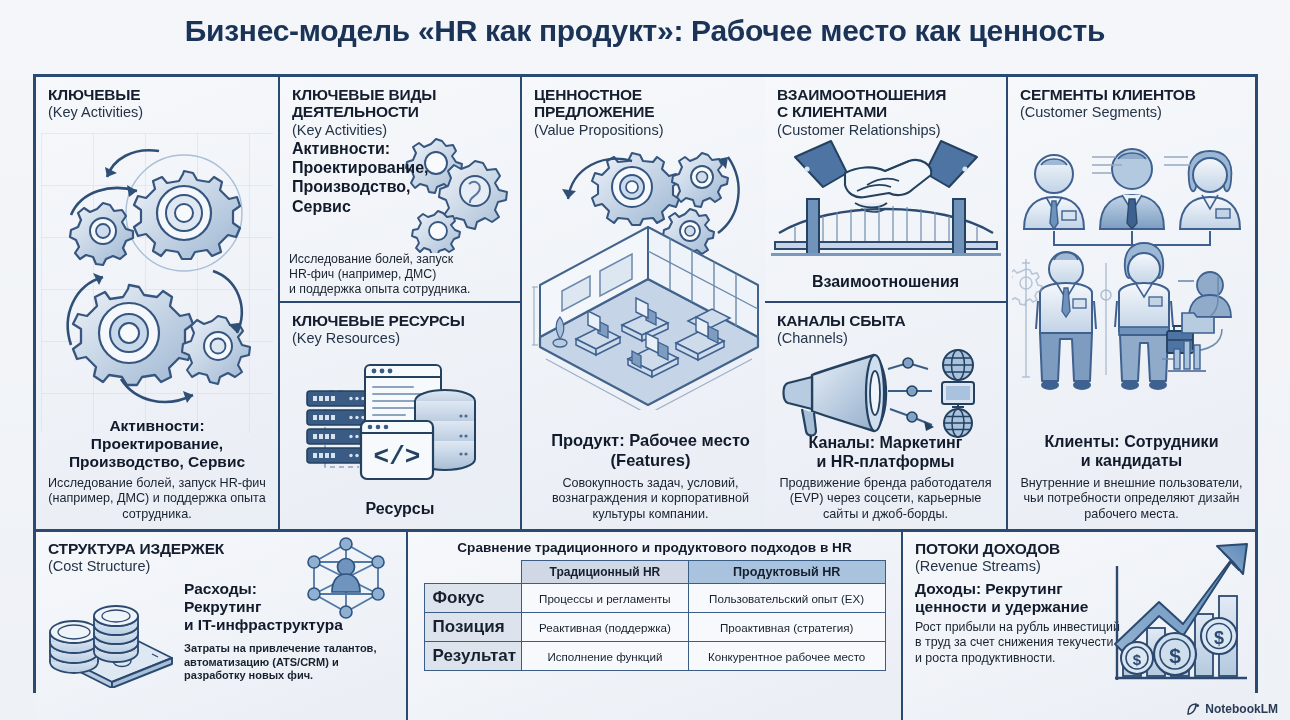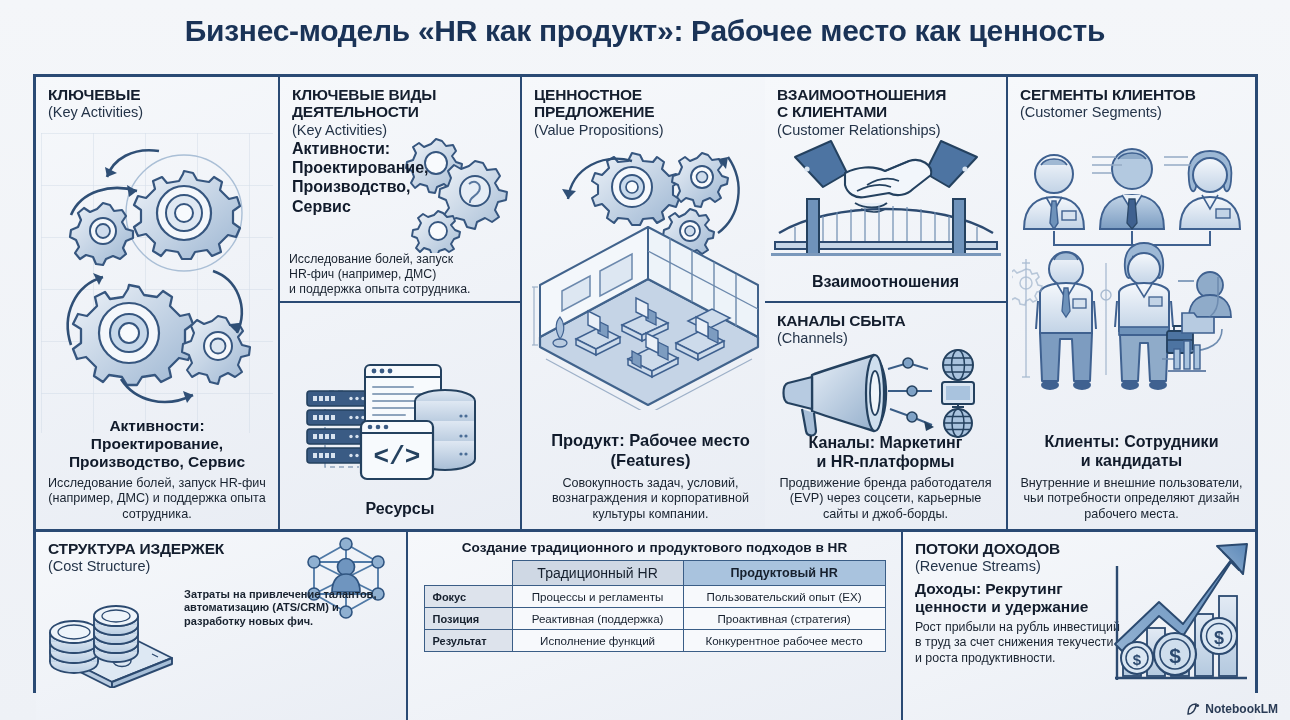--- a/index.html
+++ b/index.html
@@ -60,23 +60,23 @@
   .flexcol{position:absolute;left:0;right:0;bottom:0;padding-bottom:7px;}
 
   
   .art{position:absolute;left:0;right:0;display:flex;align-items:center;justify-content:center;}
 
   
   .tbl-title{font-size:13.6px;font-weight:bold;text-align:center;padding:8px 4px 5px 4px;color:#111b2b;}
   table.cmp{border-collapse:collapse;margin:0 auto;width:462px;font-size:11.6px;}
   table.cmp th,table.cmp td{border:1.5px solid #3a5d86;padding:4px 5px;text-align:center;color:#16202e;}
   table.cmp th.blank{border:none;background:transparent;}
-  table.cmp th.trad{background:#cfd8e4;font-weight:normal;font-size:14px;}
+  table.cmp th.trad{background:#cfd8e4;font-weight:bold;font-size:12px;}
   table.cmp th.prod{background:#a9c3de;font-weight:bold;font-size:12.6px;}
-  table.cmp td.rowhead{background:#dde3ec;font-weight:bold;text-align:left;width:74px;font-size:11px;padding-left:8px;}
+  table.cmp td.rowhead{background:#dde3ec;font-weight:bold;text-align:left;width:74px;font-size:17px;padding-left:8px;}
   table.cmp td.val{background:#f7f9fc;}
 
   
   .wm{position:absolute;right:12px;bottom:4px;font-size:12px;color:#2a3b55;
       display:flex;align-items:center;gap:4px;font-weight:bold;}
   .wm svg{display:block;}
 </style>
 </head>
 <body>
 
@@ -191,20 +191,24 @@
         </div>
         <div style="position:absolute;left:9px;right:6px;bottom:4px;">
           <div class="desc lft" style="white-space:pre-line;font-size:12.3px;">Исследование болей, запуск
 HR-фич (например, ДМС)
 и поддержка опыта сотрудника.</div>
         </div>
       </div>
       <div class="half-div" style="top:224px;"></div>
 
       <div style="position:absolute;left:0;right:0;top:226px;bottom:0;">
+        <div class="hd">
+          <div class="ru">КЛЮЧЕВЫЕ РЕСУРСЫ</div>
+          <div class="en">(Key Resources)</div>
+        </div>
         <div class="art" style="top:52px;height:136px;">
           <svg width="210" height="136" viewBox="0 0 210 136">
             <defs>
               <linearGradient id="dbg" x1="0" y1="0" x2="0" y2="1">
                 <stop offset="0" stop-color="#dfe8f3"></stop>
                   <stop offset="1" stop-color="#a8bed6"></stop>
               </linearGradient>
             </defs>
 
             <path d="M48,36 H30 V112 H64" fill="none" stroke="#8ea4bd" stroke-width="1.6" stroke-dasharray="5 4"></path>
@@ -718,26 +722,29 @@
             <path d="M-22,37 V28 A22,10 0 0 0 22,28 V37" fill="url(#coin)" stroke="#2c4a70" stroke-width="1.8"></path>
             <ellipse cy="28" rx="22" ry="10" fill="url(#coin)" stroke="#2c4a70" stroke-width="1.8"></ellipse>
             <path d="M-22,28 V19 A22,10 0 0 0 22,19 V28" fill="url(#coin)" stroke="#2c4a70" stroke-width="1.8"></path>
             <ellipse cy="19" rx="22" ry="10" fill="url(#coin)" stroke="#2c4a70" stroke-width="1.8"></ellipse>
             <path d="M-22,19 V10 A22,10 0 0 0 22,10 V19" fill="url(#coin)" stroke="#2c4a70" stroke-width="1.8"></path>
             <ellipse cy="10" rx="22" ry="10" fill="#eef4fa" stroke="#2c4a70" stroke-width="1.8"></ellipse>
             <ellipse cy="10" rx="14" ry="6" fill="none" stroke="#2c4a70" stroke-width="1.3"></ellipse>
           </g>
         </svg>
         <div style="position:absolute;left:148px;top:48px;right:6px;">
+          <div class="lead lft" style="white-space:pre-line;font-size:15.5px;line-height:1.17;">Расходы:
+Рекрутинг
+и IT-инфраструктура</div>
           <div class="desc lft" style="font-size:11px;margin-top:8px;font-weight:bold;">Затраты на привлечение талантов, автоматизацию (ATS/CRM) и разработку новых фич.</div>
         </div>
       </div>
 
       <div class="bot b2">
-        <div class="tbl-title">Создание традиционного и продуктового подходов в HR</div>
+        <div class="tbl-title">Сравнение традиционного и продуктового подходов в HR</div>
         <table class="cmp">
           <thead>
             <tr>
               <th class="blank"></th>
               <th class="trad">Традиционный HR</th>
               <th class="prod">Продуктовый HR</th>
             </tr>
           </thead>
           <tbody>
             <tr>

